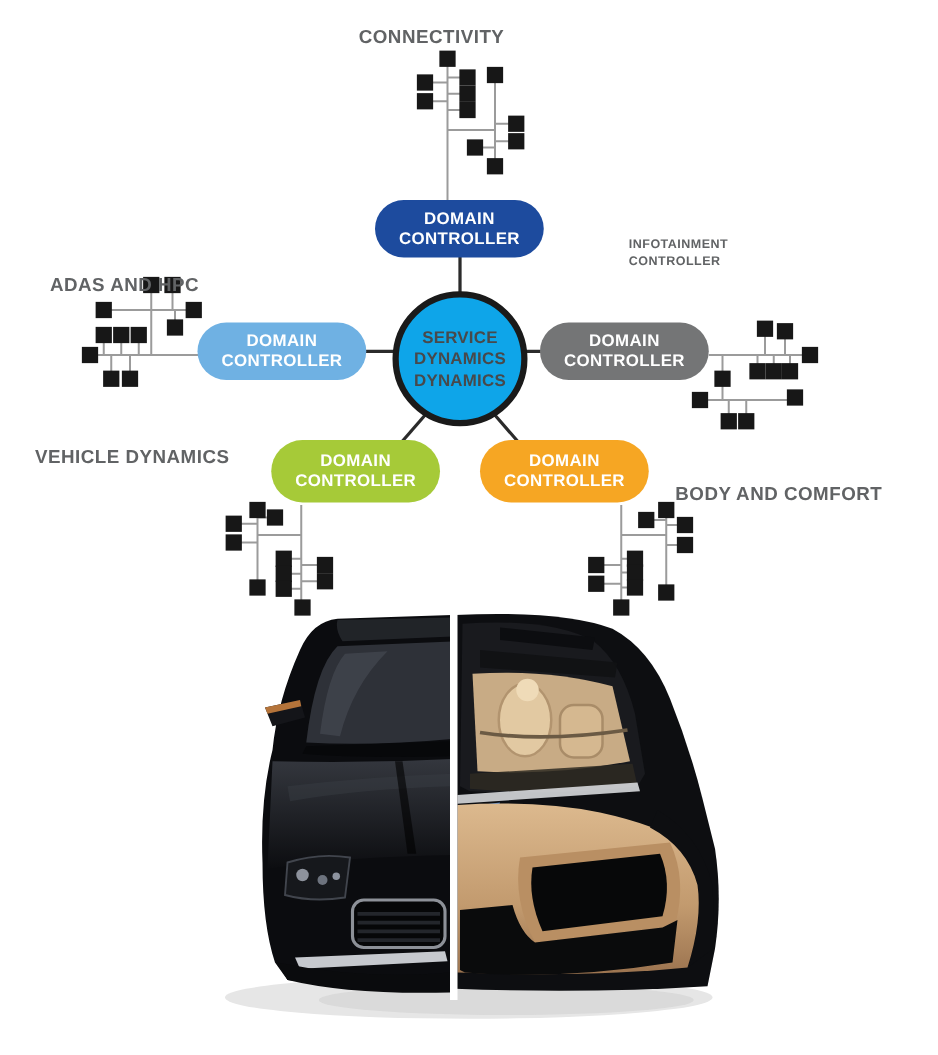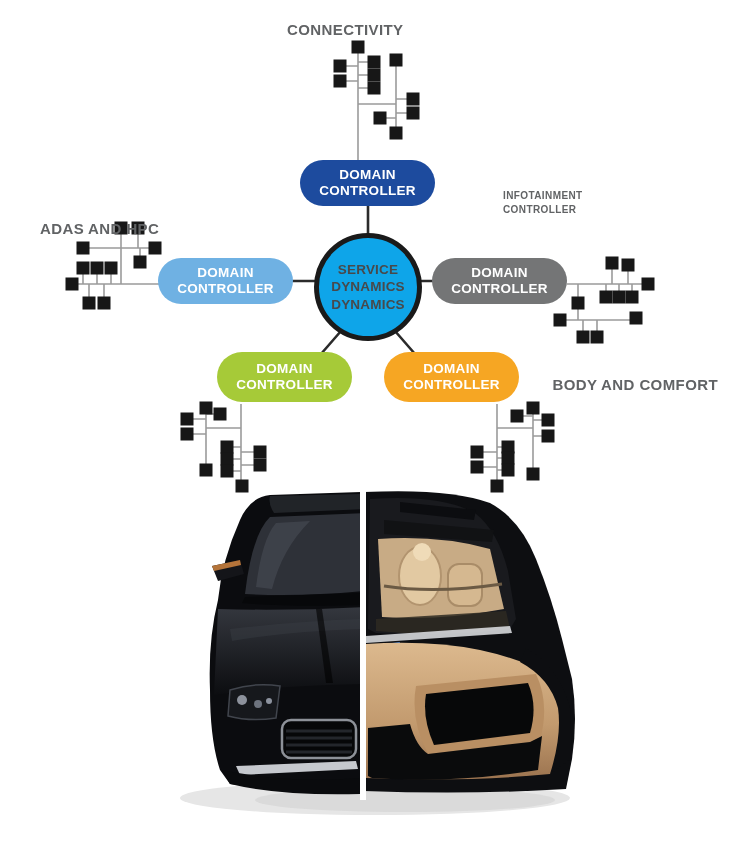--- a/index.html
+++ b/index.html
@@ -20,21 +20,21 @@
   .gateway{position:absolute;left:314px;top:233px;width:98px;height:98px;border:5px solid #1a1a1a;
         border-radius:50%;background:#0ea5e9;color:#48494b;font-weight:bold;font-size:13.5px;
         line-height:1.3;letter-spacing:.2px;display:flex;flex-direction:column;align-items:center;
         justify-content:center;text-align:center;z-index:4;}
   .dlabel{position:absolute;color:#616365;font-weight:bold;font-size:15px;letter-spacing:.4px;
         text-align:left;line-height:1.35;z-index:4;}
   #label-connectivity{left:287px;top:20px;width:160px;}
   #label-adas{left:40px;top:199px;width:165px;margin-top:20px;}
   #label-infotainment{left:503px;top:189px;width:178px;font-size:10px;}
   #label-powertrain{left:28px;top:356px;width:192px;}
-  #label-body{left:528px;top:375px;width:190px;text-align:right;}
+  #label-body{left:528px;top:386px;width:190px;text-align:center;}
   #car-svg{left:170px;top:478px;z-index:2;}
   #net-svg{z-index:3;}
 </style>
 </head>
 <body>
 
 <div class="stage">
 
   <svg id="car-svg" width="420" height="350" viewBox="0 0 420 350">
     <defs>
@@ -231,17 +231,18 @@
   <div class="dlabel" id="label-connectivity">CONNECTIVITY</div>
 
   <div class="dlabel" id="label-adas">ADAS AND HPC</div>
 
   <div class="dlabel" id="label-infotainment">
     <div>INFOTAINMENT</div>
     <div>CONTROLLER</div>
   </div>
 
   <div class="dlabel" id="label-powertrain">
+    <div>VEHICLE DYNAMICS</div>
   </div>
 
   <div class="dlabel" id="label-body">BODY AND COMFORT</div>
 
 </div>
 
 </body></html>

